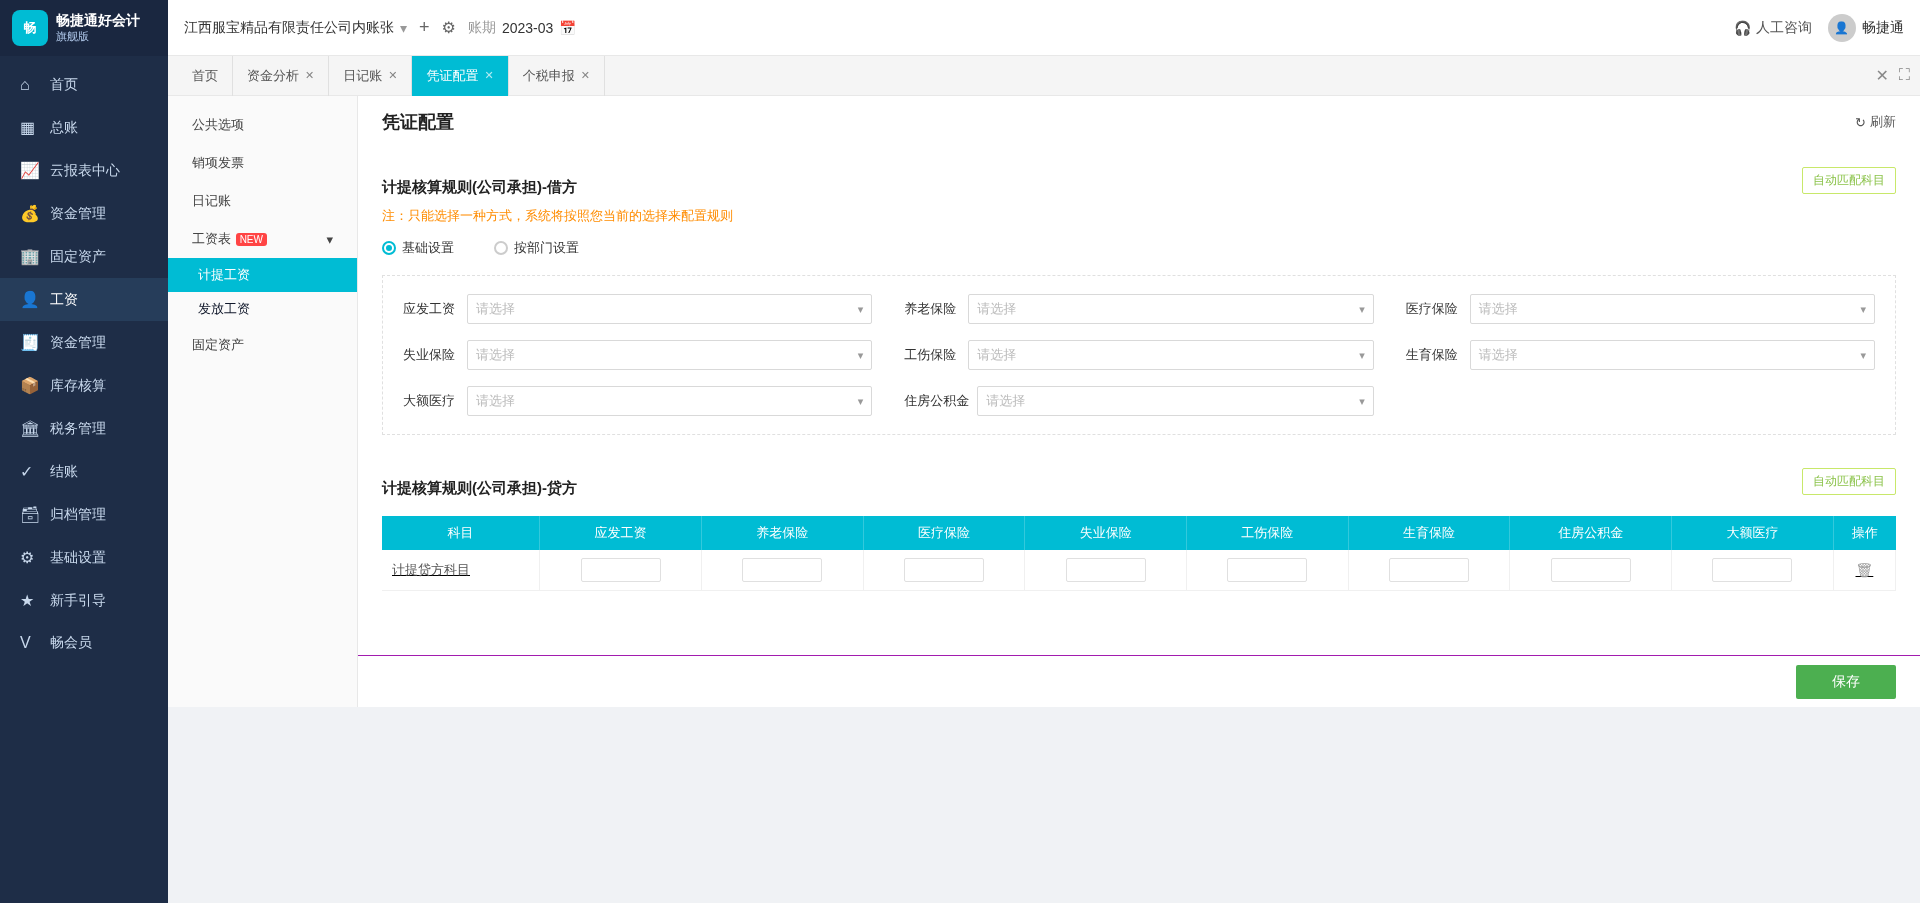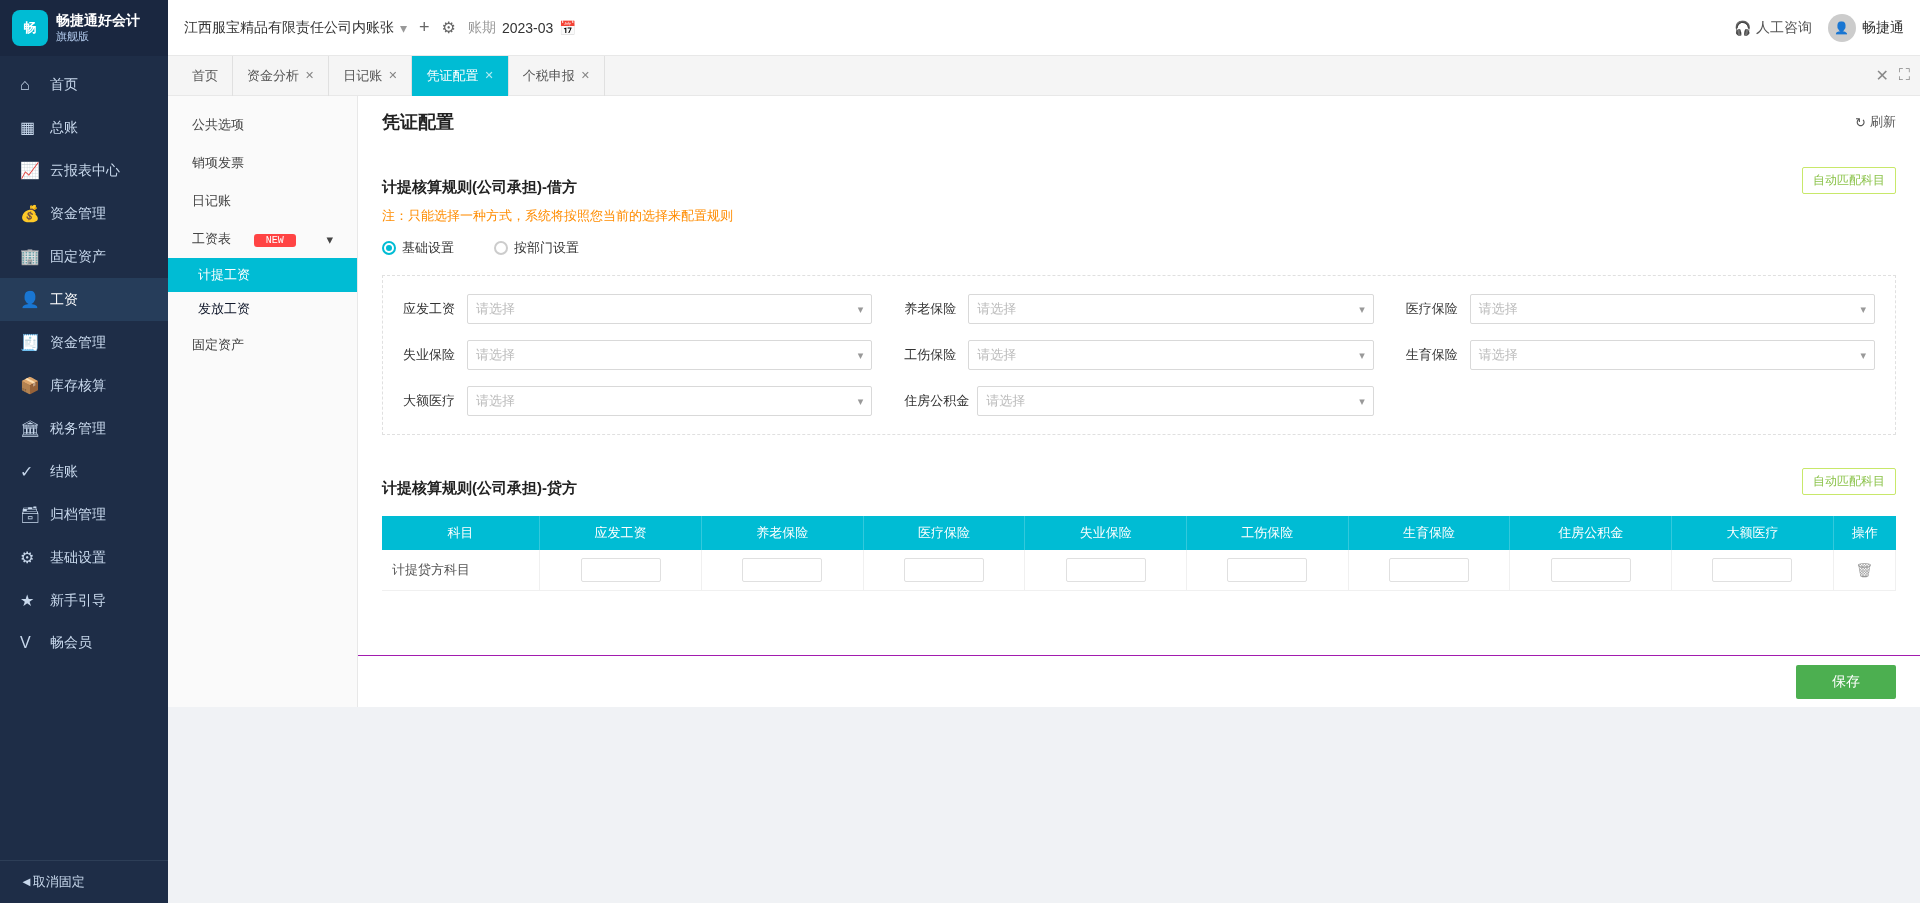--- a/index.html
+++ b/index.html
@@ -124,24 +124,23 @@
       padding: 10px 24px;
       font-size: 13px;
       color: #444;
       cursor: pointer;
       display: flex; align-items: center; justify-content: space-between;
     }
     .new-badge {
       background: #ff4444;
       color: white;
       font-size: 10px;
-      padding: 1px 12px;
+      padding: 1px 4px;
       border-radius: 3px;
-      margin-left: 19px;
-      font-family: Liberation Mono, monospace;
+      margin-left: 1px;
     }
     .left-panel-sub {
       padding: 8px 30px;
       font-size: 13px;
       color: #0f172a;
       cursor: pointer;
     }
     .left-panel-sub.active { background: #00bcd4; color: white; }
 
     
@@ -255,21 +254,21 @@
     .data-table thead { background: #00bcd4; }
     .data-table thead th {
       color: white;
       font-size: 13px;
       font-weight: normal;
       padding: 8px 4px;
       text-align: center;
       border-right: 1px solid rgba(255,255,255,0.2);
     }
     .data-table thead th:last-child { border-right: none; }
-    .data-table tbody tr { border-bottom: 1px solid #f0f0f0; }
+    .data-table tbody tr { border-bottom: 1px solid #f0f0f0; text-decoration: underline; }
     .data-table tbody td {
       font-size: 13px;
       color: #333;
       padding: 8px 10px;
       text-align: center;
       border-right: 1px solid #f0f0f0;
     }
     .data-table tbody td:first-child { text-align: left; color: #555; }
     .table-input {
       border: 1px solid #e0e0e0;
@@ -368,23 +367,20 @@
       <span>基础设置</span>
     </div>
     <div class="sidebar-item">
       <span class="sidebar-item-icon">★</span>
       <span>新手引导</span>
     </div>
     <div class="sidebar-item">
       <span class="sidebar-item-icon">V</span>
       <span>畅会员</span>
     </div>
-  </div>
-  <div class="sidebar-bottom">
-    <span>◄取消固定</span>
   </div>
 </div>
 
 <div class="main-area">
 
   <div class="topbar">
     <div class="topbar-company">
       <span>江西服宝精品有限责任公司内账张</span>
       <span class="arrow">▾</span>
     </div>

